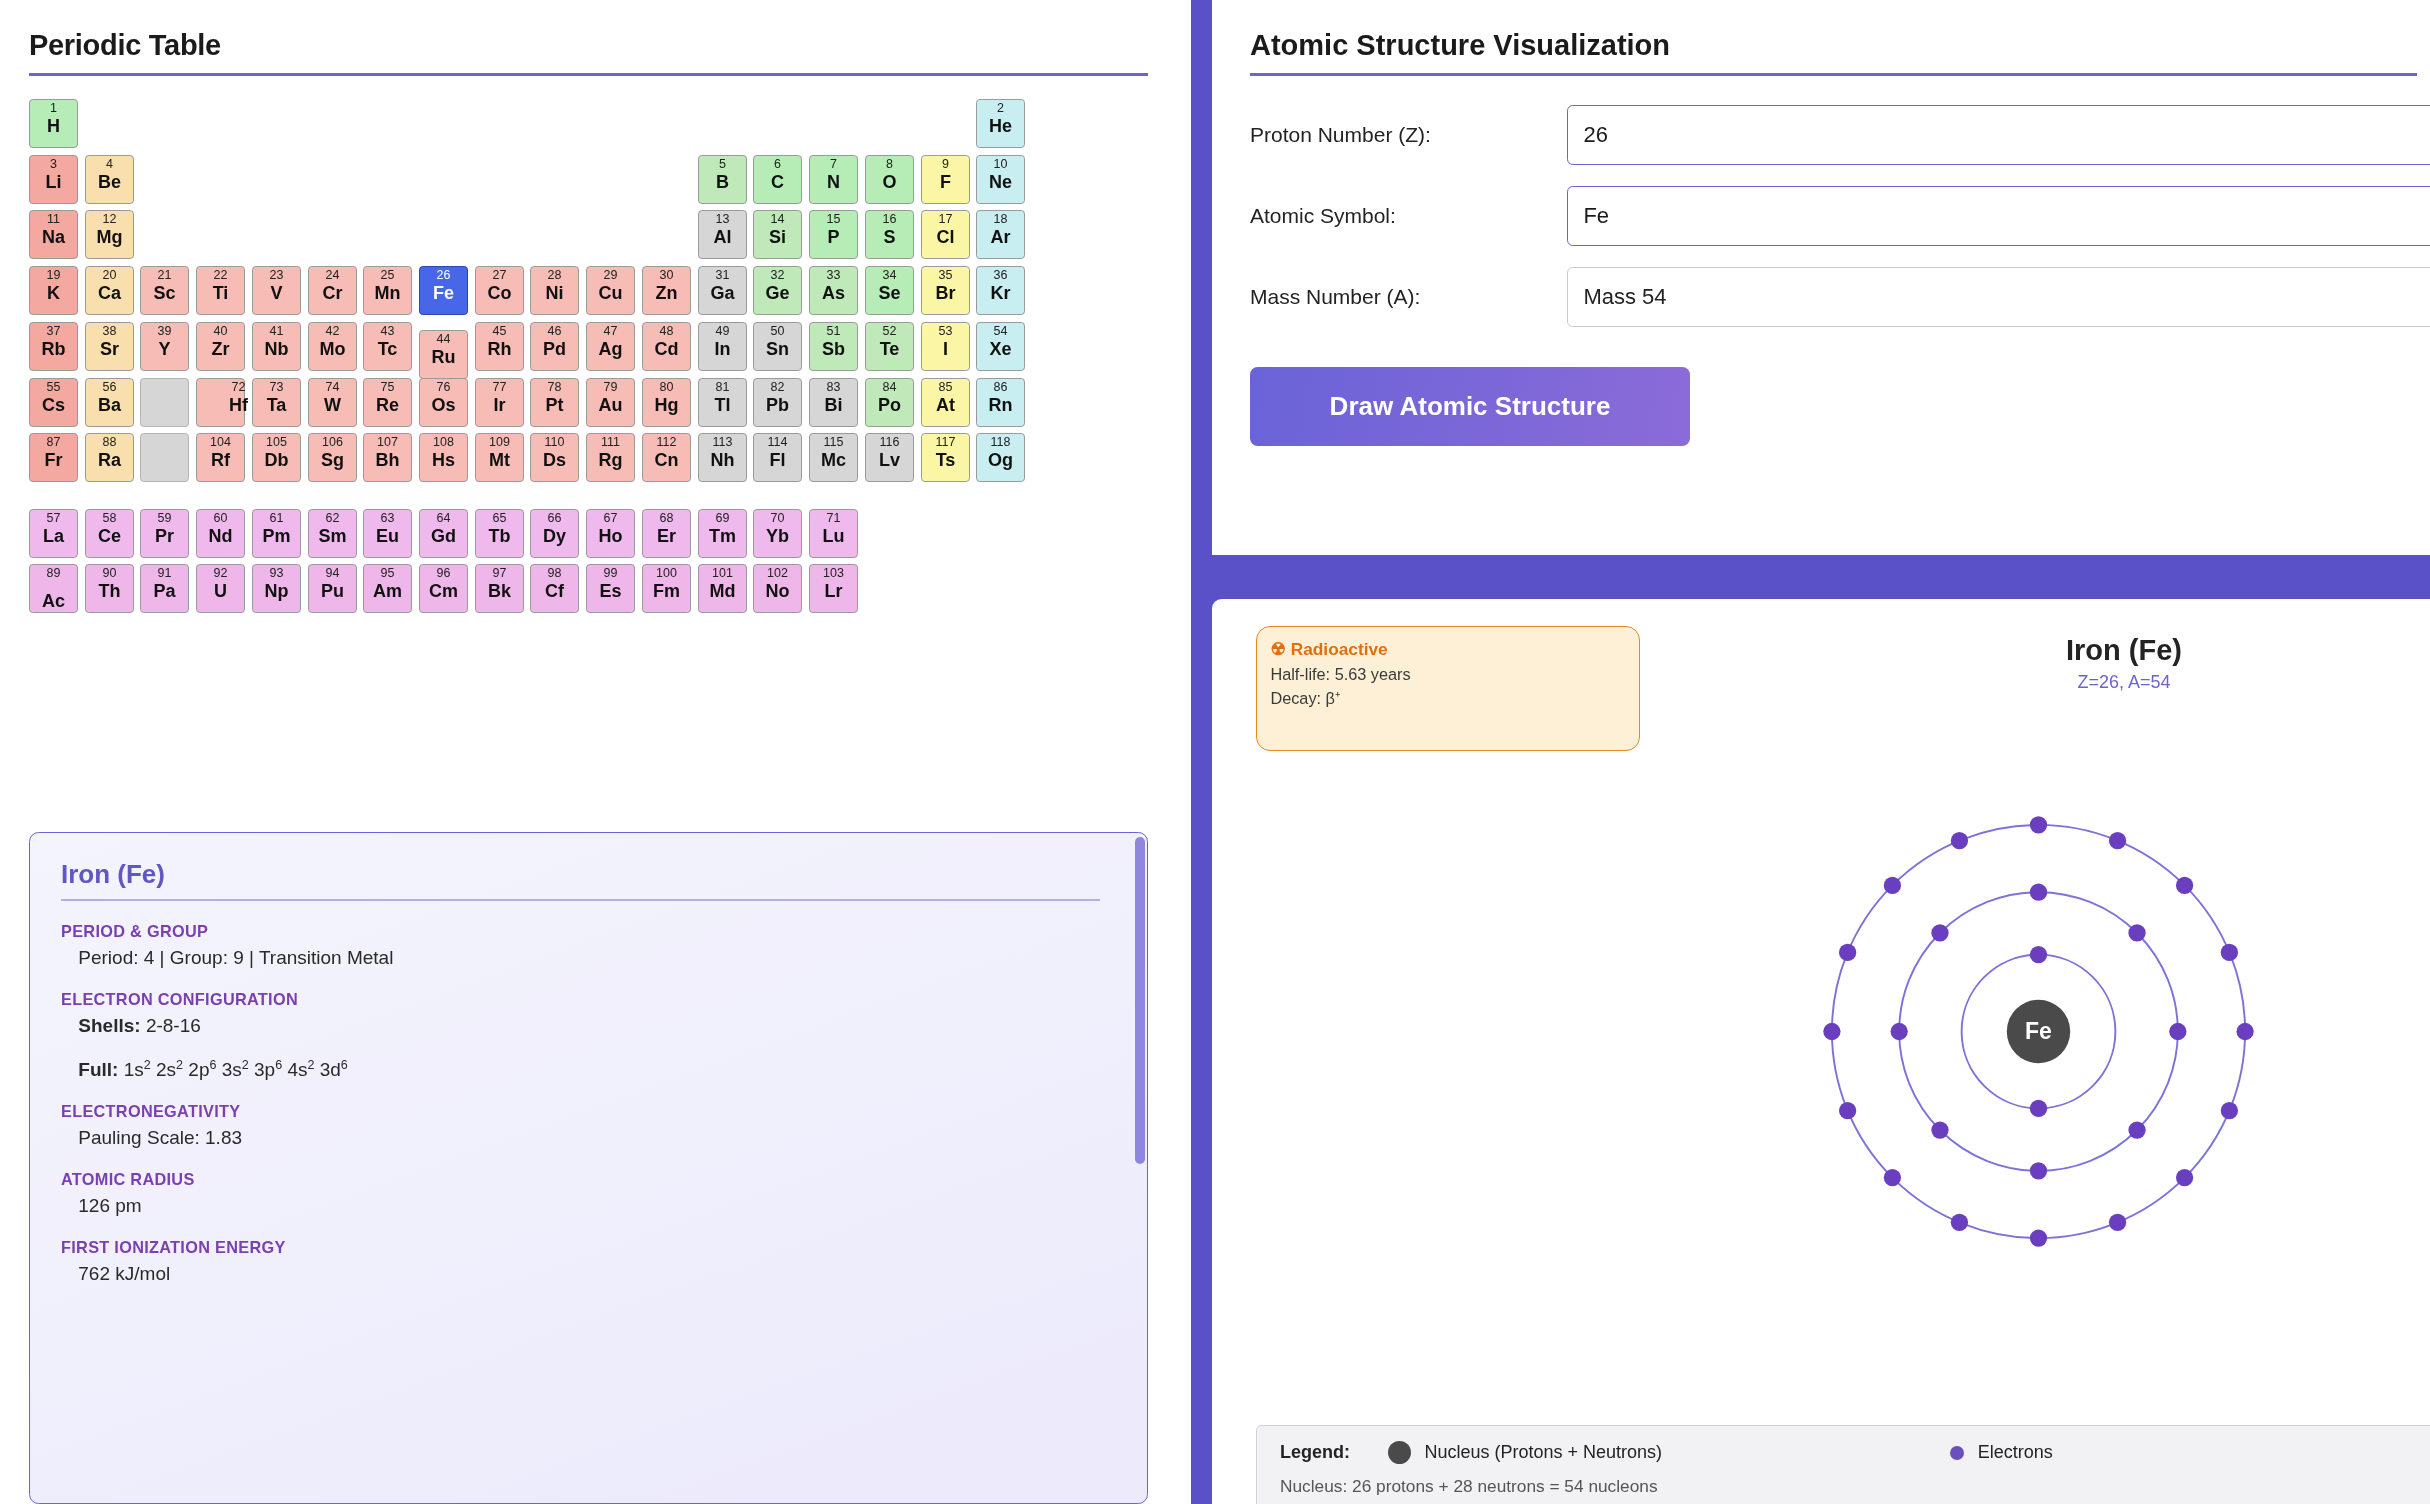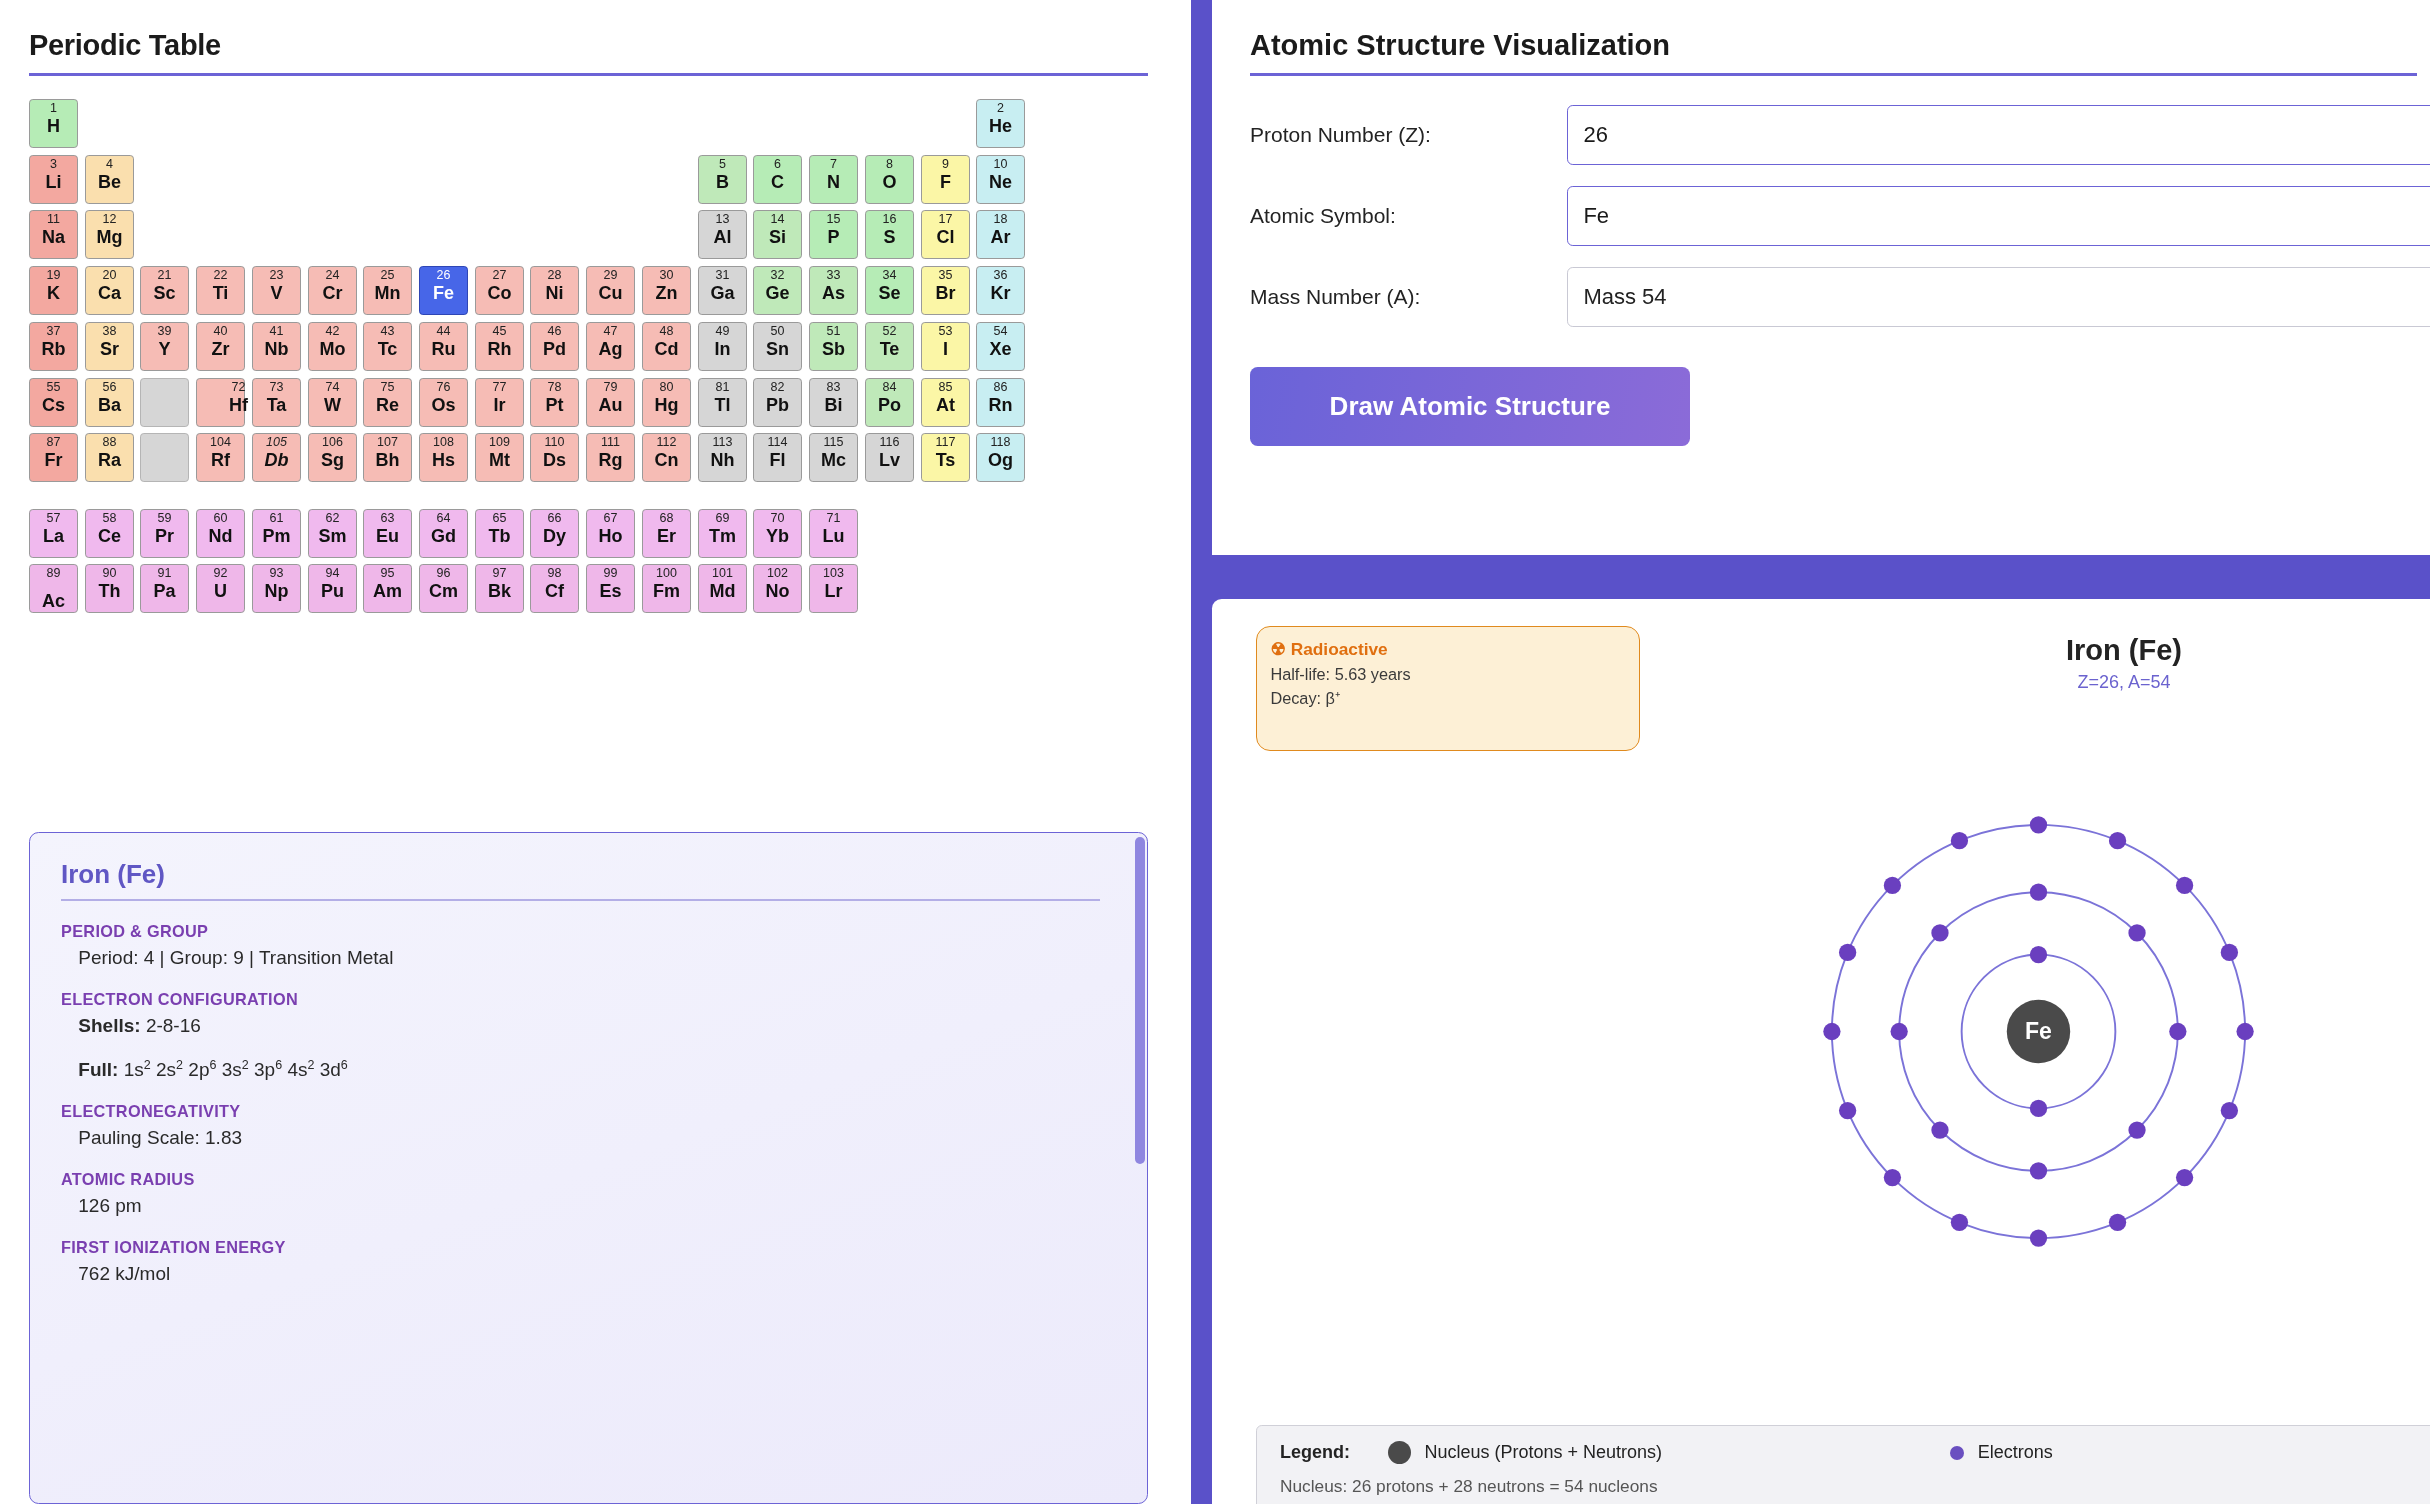--- a/index.html
+++ b/index.html
@@ -478,21 +478,21 @@
           <span class="sym">Nb</span>
         </div>
         <div class="el c-transition" style="left: 279px; top: 223px;">
           <span class="num">42</span>
           <span class="sym">Mo</span>
         </div>
         <div class="el c-transition" style="left: 334px; top: 223px;">
           <span class="num">43</span>
           <span class="sym">Tc</span>
         </div>
-        <div class="el c-transition" style="left: 390px; top: 223px;">
+        <div class="el c-transition" style="left: 390px; top: 231px;">
           <span class="num">44</span>
           <span class="sym">Ru</span>
         </div>
         <div class="el c-transition" style="left: 446px; top: 223px;">
           <span class="num">45</span>
           <span class="sym">Rh</span>
         </div>
         <div class="el c-transition" style="left: 501px; top: 223px;">
           <span class="num">46</span>
           <span class="sym">Pd</span>
@@ -604,21 +604,21 @@
         </div>
         <div class="el c-alkaline" style="left: 56px; top: 334px;">
           <span class="num">88</span>
           <span class="sym">Ra</span>
         </div>
         <div class="el blank" style="left: 111px; top: 334px;"></div>
         <div class="el c-transition" style="left: 167px; top: 334px;">
           <span class="num">104</span>
           <span class="sym">Rf</span>
         </div>
-        <div class="el c-transition" style="left: 223px; top: 334px; font-style: italic;">
+        <div class="el c-transition" style="left: 223px; top: 334px;">
           <span class="num">105</span>
           <span class="sym">Db</span>
         </div>
         <div class="el c-transition" style="left: 279px; top: 334px;">
           <span class="num">106</span>
           <span class="sym">Sg</span>
         </div>
         <div class="el c-transition" style="left: 334px; top: 334px;">
           <span class="num">107</span>
           <span class="sym">Bh</span>

